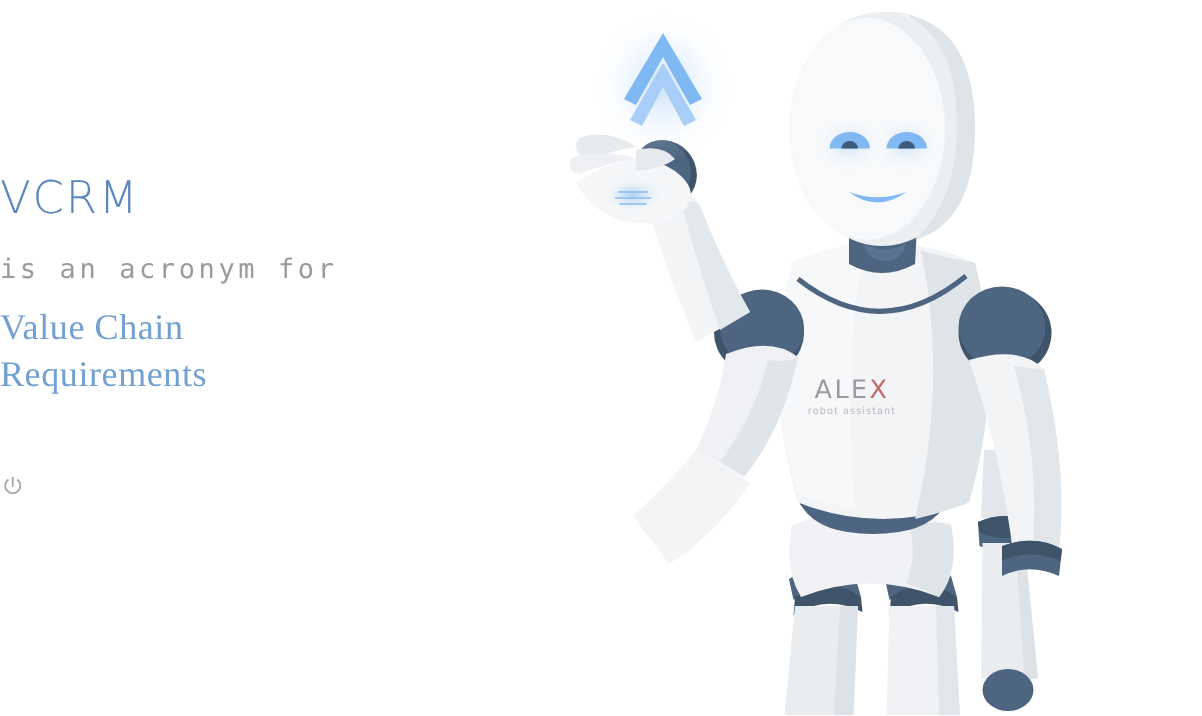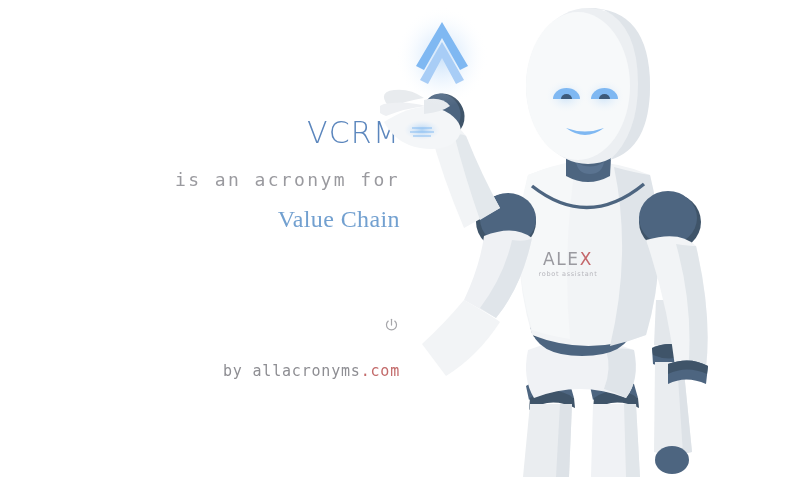--- a/index.html
+++ b/index.html
@@ -18,21 +18,21 @@
     overflow: hidden;
   }
 
   
   #text-panel {
     position: absolute;
     left: 0;
     top: 0;
     width: 400px;
     height: 477px;
-    text-align: right;
+    text-align: left;
   }
   #acronym-title {
     position: absolute;
     left: 0;
     top: 113px;
     width: 400px;
     font-family: "DejaVu Sans", sans-serif;
     font-size: 30px;
     font-weight: 300;
     letter-spacing: 1.2px;
@@ -110,34 +110,32 @@
 <div id="page">
 
   <div id="text-panel">
 
     <div id="acronym-title">VCRM</div>
 
     <div id="acronym-subtitle">is an acronym for</div>
 
     <div id="expansion">
       <span class="line">Value Chain</span>
+      <span class="line">Requirements</span>
     </div>
 
     <div id="power-icon-wrap">
       <span id="power-icon">
         <svg width="17" height="17" viewBox="0 0 24 24" fill="none" stroke="#a6a6aa" stroke-width="1.7" stroke-linecap="round">
           <path d="M12 3.2 L12 11.4"></path>
           <path d="M7.4 5.7 A 7.1 7.1 0 1 0 16.6 5.7"></path>
         </svg>
       </span>
     </div>
 
-    <div id="footer-credit">
-      <span>by allacronyms</span><span class="tld">.com</span>
-    </div>
   </div>
 
   <div id="robot-illustration">
     <svg width="421" height="477" viewBox="0 0 421 477" xmlns="http://www.w3.org/2000/svg">
       <defs>
         <radialGradient id="holoGlow" cx="50%" cy="50%" r="50%">
           <stop offset="0%" stop-color="#9fcaf5" stop-opacity="0.55"></stop>
           <stop offset="55%" stop-color="#bfdcfa" stop-opacity="0.20"></stop>
           <stop offset="100%" stop-color="#ffffff" stop-opacity="0"></stop>
         </radialGradient>

